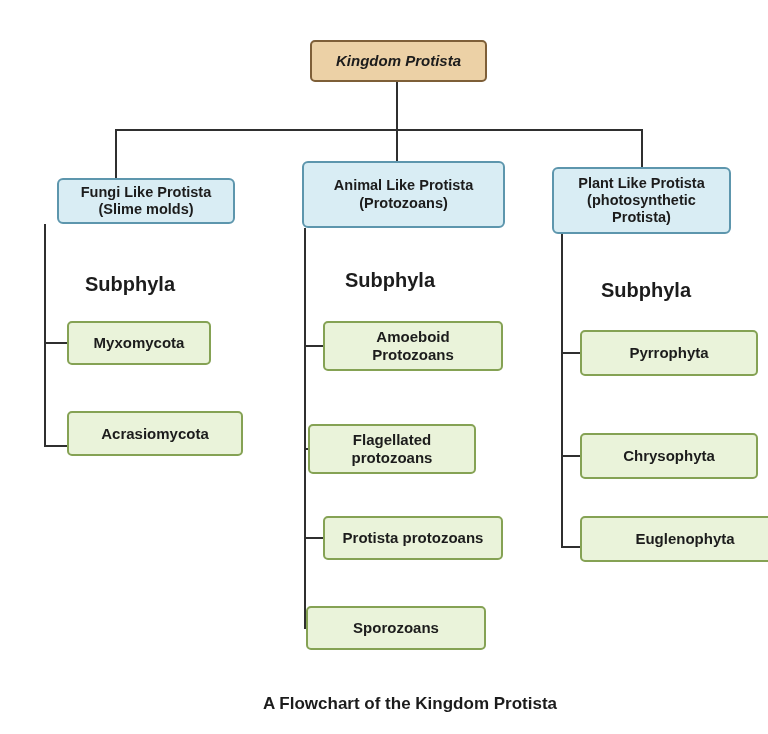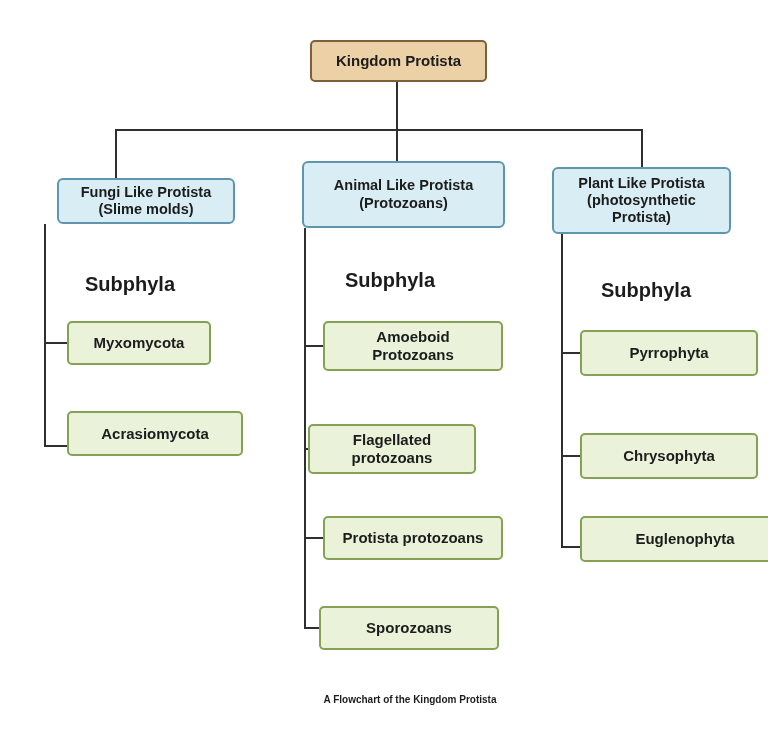--- a/index.html
+++ b/index.html
@@ -18,20 +18,21 @@
     font-weight:bold;
     white-space:pre-line;
     line-height:1.18;
     box-sizing:border-box;
   }
   .root{
     background:#ecd1a6;
     border:2px solid #7e5f38;
     border-radius:5px;
     font-size:15px;
+    font-style:italic;
   }
   .branch{
     background:#d9edf4;
     border:2px solid #5d96ad;
     border-radius:6px;
     font-size:14.5px;
   }
   .leaf{
     background:#eaf3da;
     border:2px solid #85a254;
@@ -44,21 +45,21 @@
     font-size:20px;
     margin-left:19px;
   }
   .line{
     position:absolute;
     background:#2f2f2f;
   }
   .caption{
     position:absolute;
     font-weight:bold;
-    font-size:10px;
+    font-size:17px;
     text-align:center;
   }
 </style>
 </head>
 <body>
 
 <div class="canvas">
 
   <div class="node root" style="left:310px;top:40px;width:177px;height:42px;">Kingdom Protista</div>
 
@@ -91,21 +92,21 @@
   <div class="line" style="left:304px;top:345px;width:19px;height:2px;"></div>
   <div class="line" style="left:304px;top:448px;width:19px;height:2px;"></div>
   <div class="line" style="left:304px;top:537px;width:19px;height:2px;"></div>
   <div class="line" style="left:304px;top:627px;width:21px;height:2px;"></div>
 
   <div class="node leaf" style="left:323px;top:321px;width:180px;height:50px;">Amoeboid
 Protozoans</div>
   <div class="node leaf" style="left:308px;top:424px;width:168px;height:50px;">Flagellated
 protozoans</div>
   <div class="node leaf" style="left:323px;top:516px;width:180px;height:44px;">Protista protozoans</div>
-  <div class="node leaf" style="left:319px;top:606px;width:180px;height:44px;">Sporozoans</div>
+  <div class="node leaf" style="left:306px;top:606px;width:180px;height:44px;">Sporozoans</div>
 
   <div class="line" style="left:561px;top:234px;width:2px;height:314px;"></div>
   <div class="line" style="left:561px;top:352px;width:19px;height:2px;"></div>
   <div class="line" style="left:561px;top:455px;width:19px;height:2px;"></div>
   <div class="line" style="left:561px;top:546px;width:19px;height:2px;"></div>
 
   <div class="node leaf" style="left:580px;top:330px;width:178px;height:46px;">Pyrrophyta</div>
   <div class="node leaf" style="left:580px;top:433px;width:178px;height:46px;">Chrysophyta</div>
   <div class="node leaf" style="left:580px;top:516px;width:210px;height:46px;">Euglenophyta</div>
 

